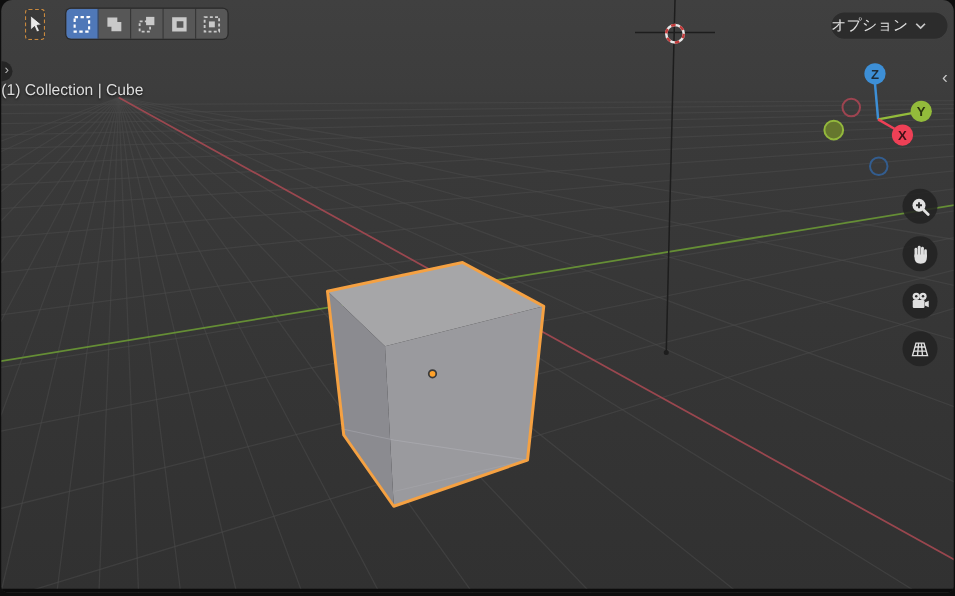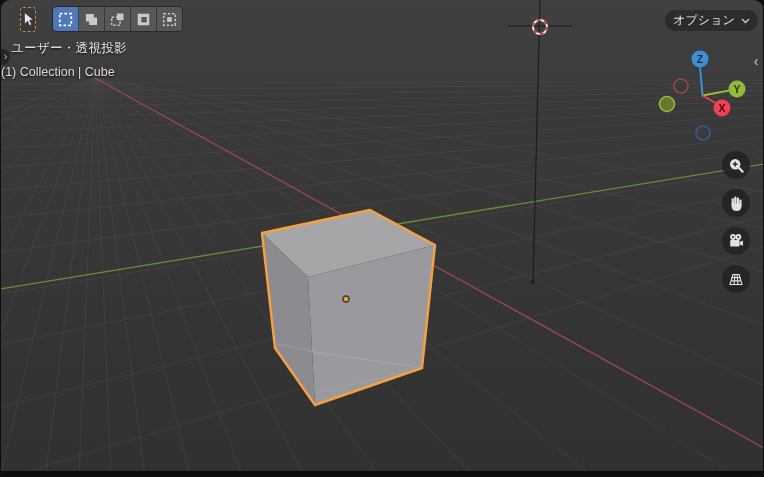--- a/index.html
+++ b/index.html
@@ -15,21 +15,21 @@
     box-shadow:0 0 0 1px rgba(25,25,25,.55);}
   .mode-btn{width:25px;height:24px;background:#575757;display:flex;align-items:center;justify-content:center;
     border-right:1px solid rgba(30,30,30,.55);cursor:default;}
   .mode-btn:last-child{border-right:none;}
   .mode-btn.active{background:#4f78b8;}
   
   .view-label{position:absolute;left:10px;top:40px;font-size:12.5px;color:#ececec;text-shadow:0 1px 2px rgba(0,0,0,.85);letter-spacing:.3px;}
   .breadcrumb{position:absolute;left:0;top:65px;font-size:12.5px;color:#dddddd;text-shadow:0 1px 2px rgba(0,0,0,.8);}
   
   .options-btn{position:absolute;left:663px;top:9px;width:95px;height:23px;background:#2c2c2c;border:1px solid #404040;
-    border-radius:12px;box-sizing:border-box;display:flex;align-items:center;justify-content:center;gap:6px;color:#e2e2e2;font-size:12px;}
+    border-radius:12px;box-sizing:border-box;display:flex;align-items:center;justify-content:flex-start;gap:6px;color:#e2e2e2;font-size:12px;}
   .options-btn svg{margin-top:1px;}
   
   .edge-tab-left{position:absolute;left:0;top:49px;width:9px;height:16px;background:rgba(30,30,30,.75);
     border-radius:0 8px 8px 0;color:#b9b9b9;font-size:11px;line-height:15px;text-align:center;}
   .edge-tab-right{position:absolute;left:748px;top:52px;width:14px;height:18px;color:#c9c9c9;font-size:14px;line-height:18px;text-align:center;}
   
   .nav-btn{position:absolute;width:28px;height:28px;left:721px;border-radius:50%;background:rgba(34,34,34,.85);
     display:flex;align-items:center;justify-content:center;}
   
   #gizmo{position:absolute;left:648px;top:44px;}
@@ -137,21 +137,20 @@
         </svg>
       </div>
       <div class="mode-btn">
         <svg width="15" height="15" viewBox="0 0 14 14">
           <rect x="1.6" y="1.6" width="10.8" height="10.8" fill="none" stroke="#c9c9c9" stroke-width="1.4" stroke-dasharray="2.2 1.7"></rect>
           <rect x="4.8" y="4.8" width="4.4" height="4.4" fill="#c9c9c9"></rect>
         </svg>
       </div>
     </div>
 
-    <div class="view-label">ユーザー・透視投影</div>
     <div class="breadcrumb">(1) Collection | Cube</div>
 
     <div class="options-btn">
       <span>オプション</span>
       <svg width="9" height="6" viewBox="0 0 9 6">
         <polyline points="1,1 4.5,4.5 8,1" fill="none" stroke="#c9c9c9" stroke-width="1.4"></polyline>
       </svg>
     </div>
 
     <div class="edge-tab-left">›</div>

